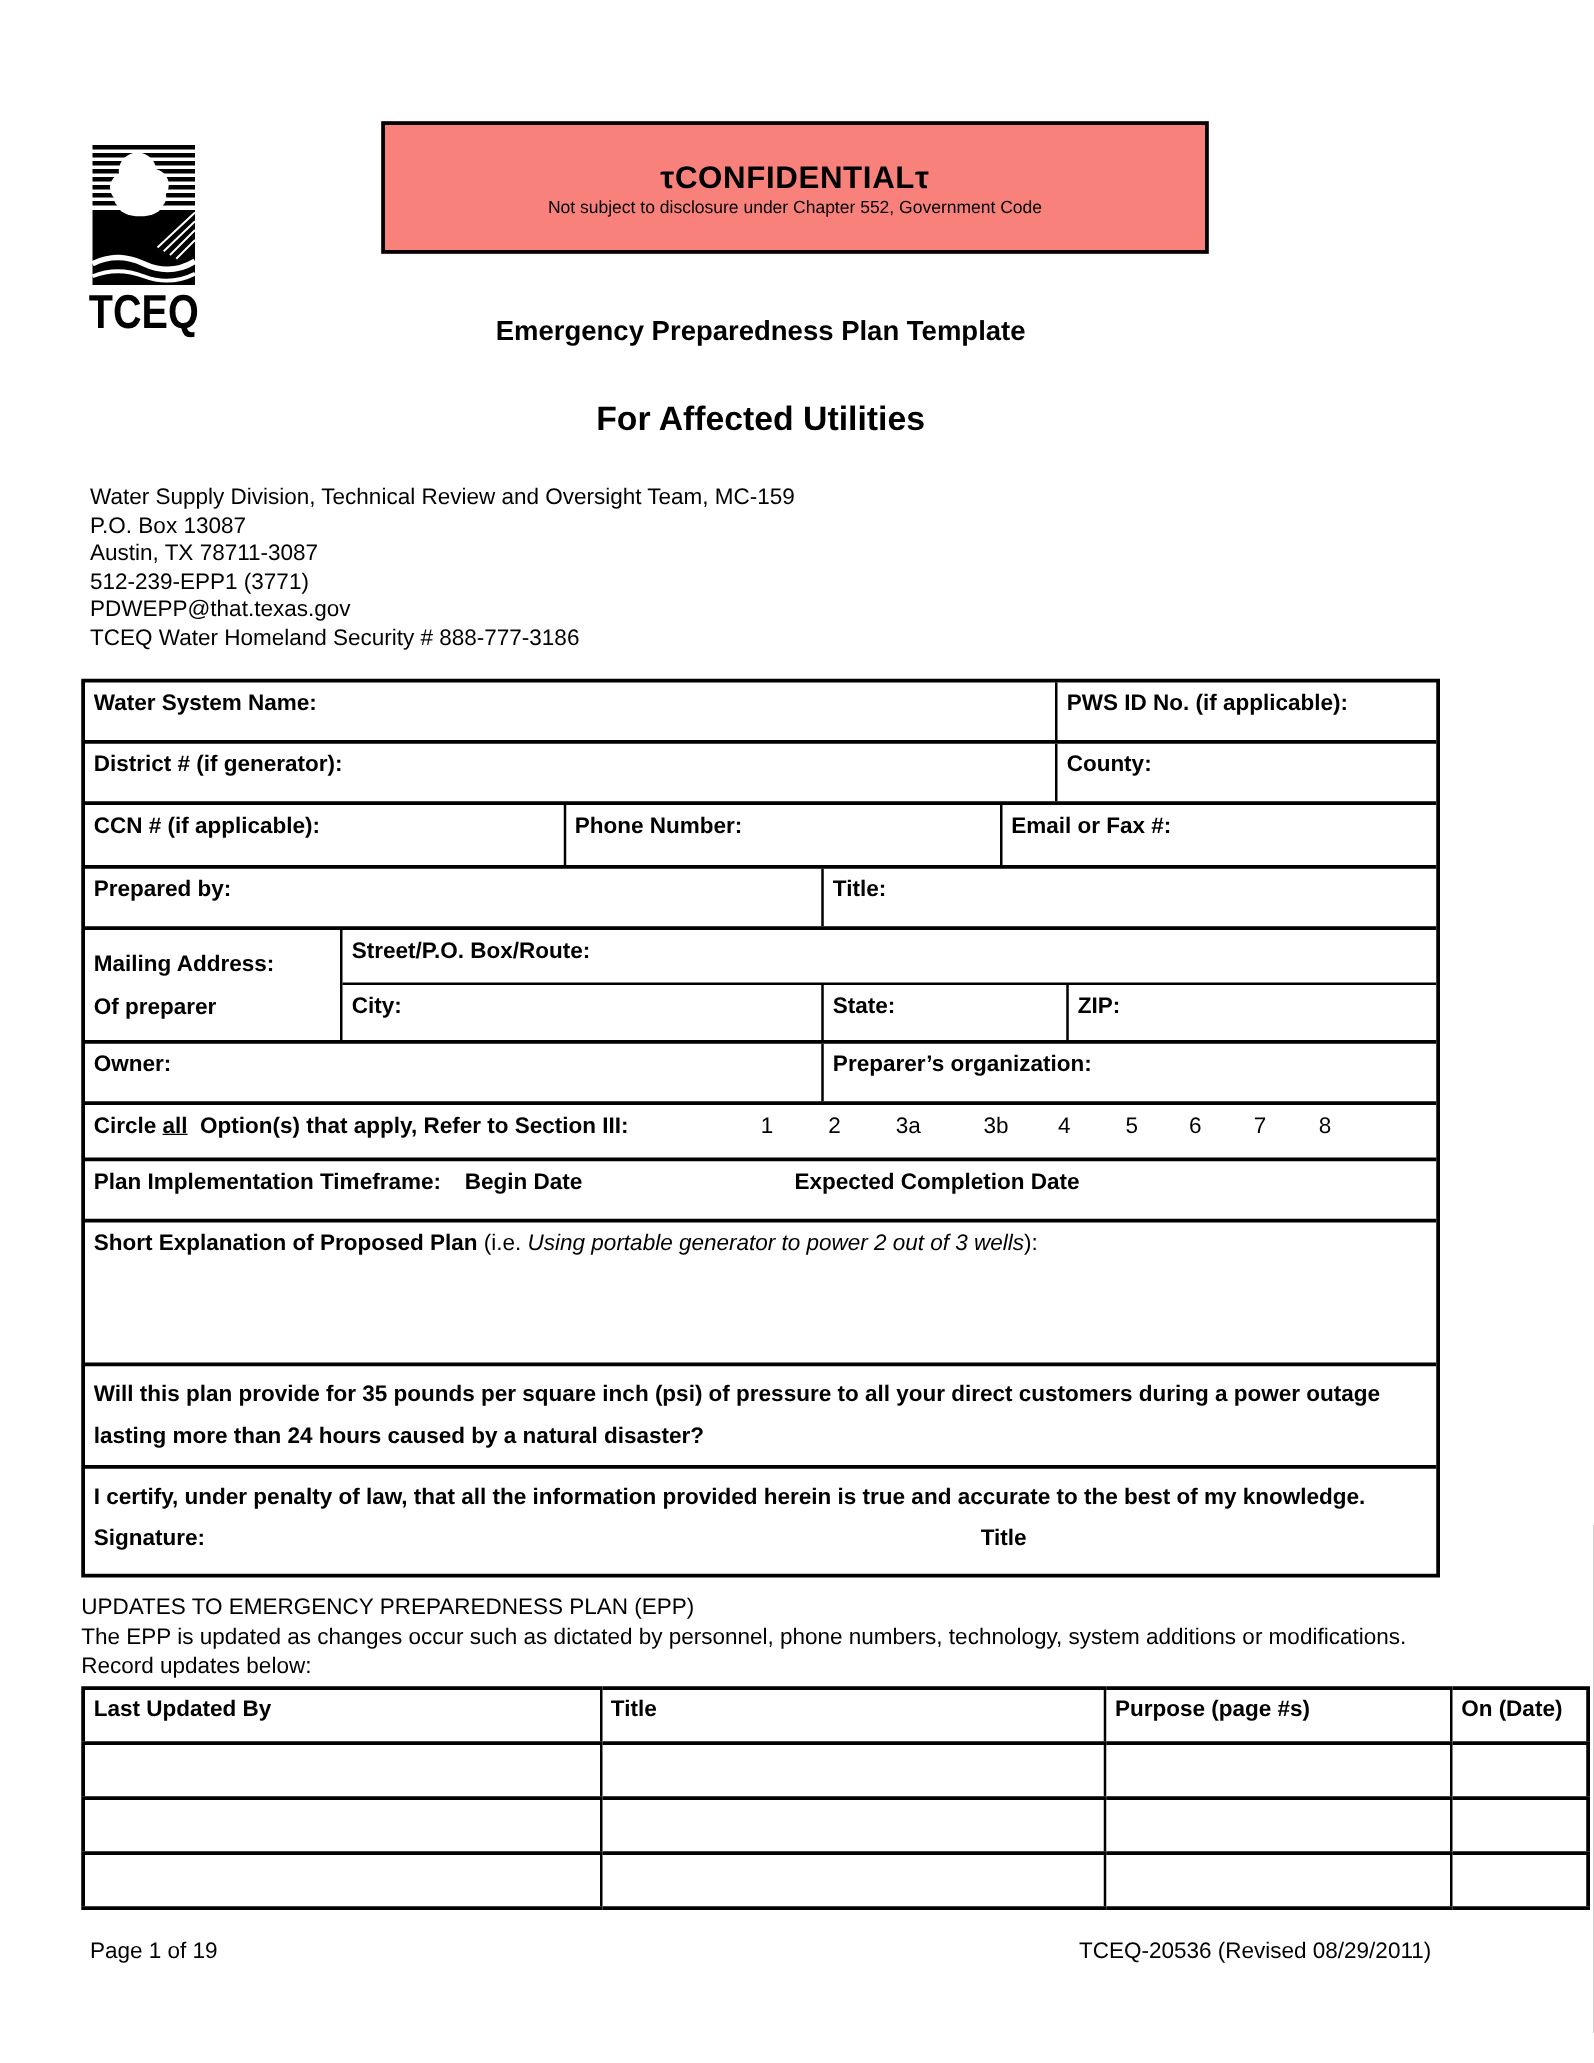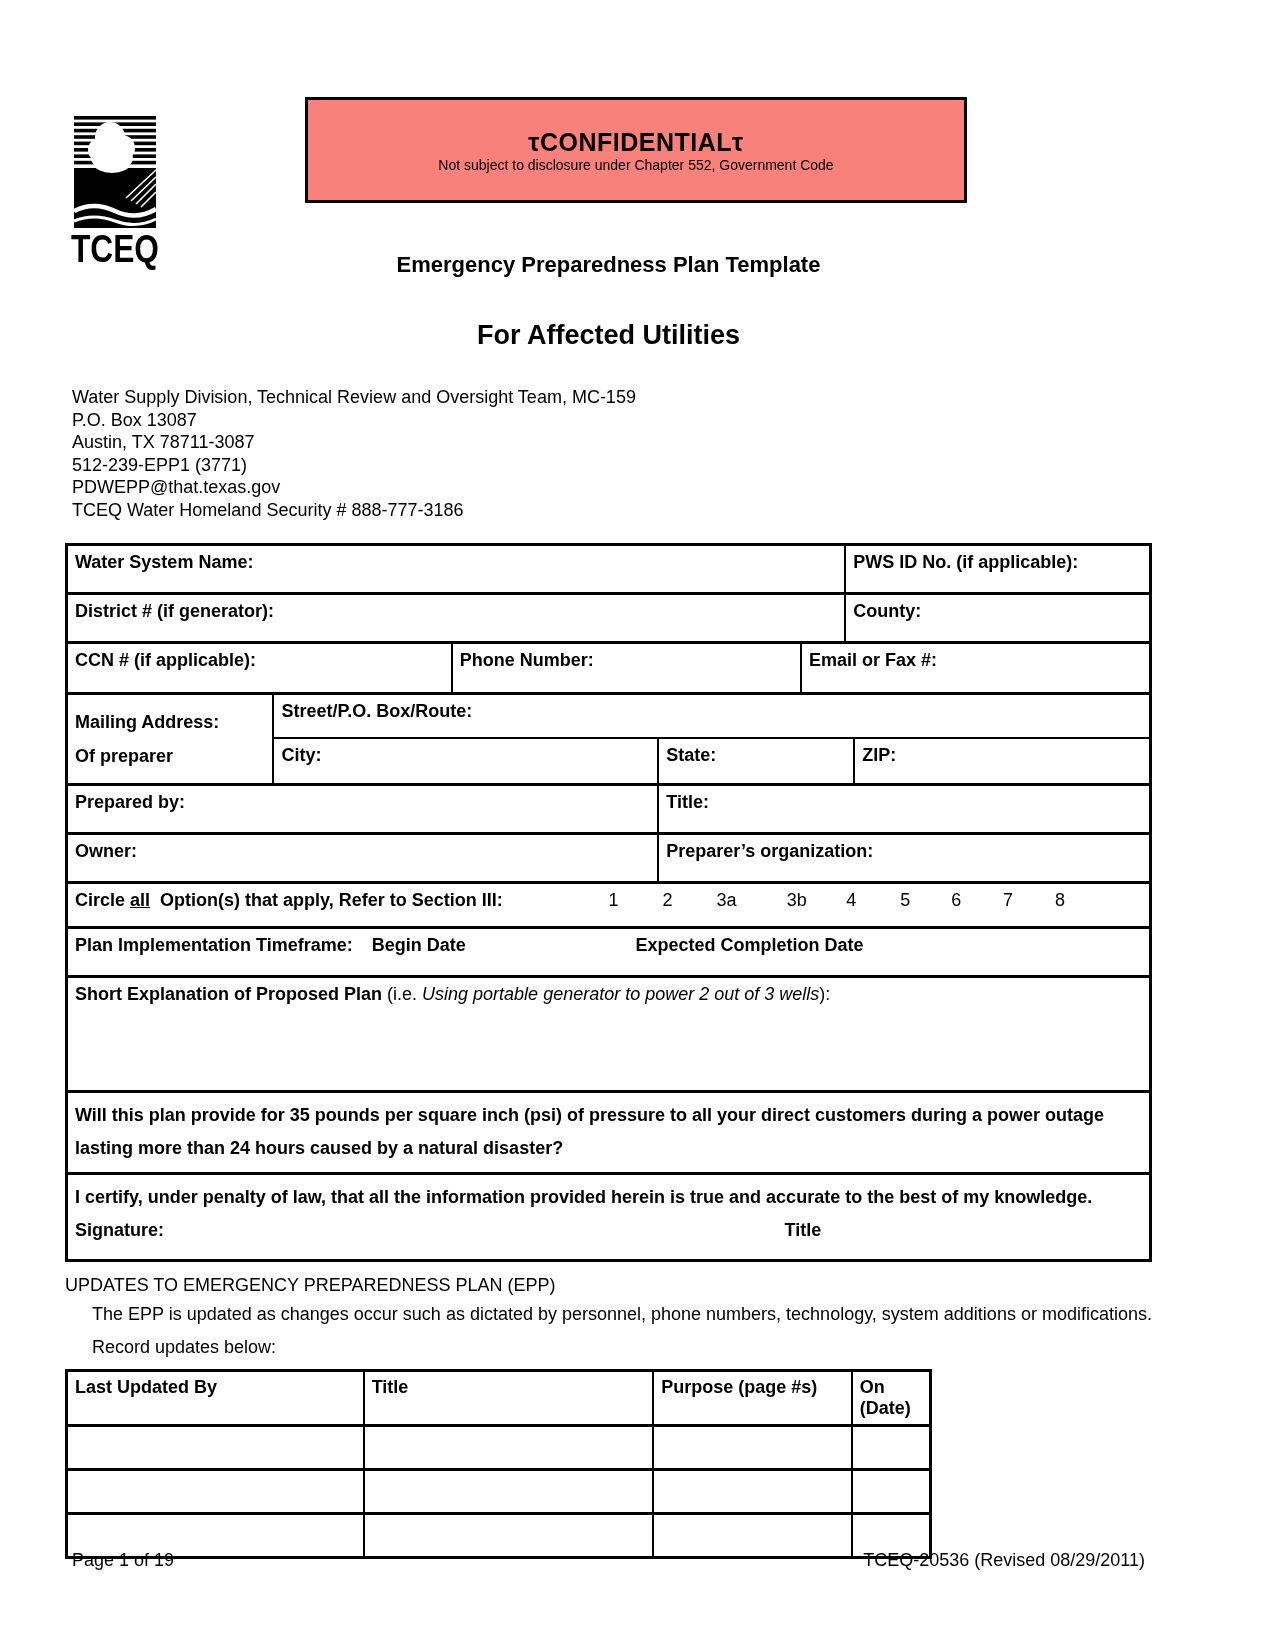--- a/index.html
+++ b/index.html
@@ -49,22 +49,22 @@
   .row-explain{min-height:112px;}
   .norm{font-weight:normal;} .ital{font-weight:normal; font-style:italic;}
   .tall-lines{line-height:1.85;}
   .row-psi{min-height:56px;}
   .row-cert{min-height:84px;}
   .sig-line{position:relative;}
   .sig-title{position:absolute; left:66.5%; top:0;}
   
   .updates { position:absolute; left:65px; top:1275px; width:1087px; }
   .updates-heading { font-weight:normal; }
-  .updates-desc { white-space:pre-wrap; line-height:33px; margin-top:2px;margin-left:27px; }
-  .utable { width:867px; border-collapse:collapse; margin-top:5px; table-layout:fixed; }
+  .updates-desc { white-space:pre-wrap; line-height:23px; margin-top:2px; }
+  .utable { width:1207px; border-collapse:collapse; margin-top:5px; table-layout:fixed; }
   .utable th, .utable td { border:2px solid #000; border-top:3px solid #000; border-bottom:3px solid #000; padding:5px 7px; text-align:left; vertical-align:top; font-size:18px; }
   .utable { border:3px solid #000; }
   .utable th { font-weight:bold; height:44px; }
   .utable td { height:44px; }
   
   .footer { position:absolute; left:65px; top:1550px; width:1087px; display:flex; justify-content:space-between; padding:0 7px 0 7px; }
 </style>
 </head>
 <body>
 
@@ -133,37 +133,37 @@
       <div class="fcell r1b">County:</div>
     </div>
 
     <div class="frow">
       <div class="fcell r3a">CCN # (if applicable):</div>
       <div class="fcell r3b">Phone Number:</div>
       <div class="fcell r3c">Email or Fax #:</div>
     </div>
 
     <div class="frow">
+      <div class="fcell r5a">Prepared by:</div>
+      <div class="fcell r5b">Title:</div>
+    </div>
+
+    <div class="frow">
       <div class="fcell mail-label">
         <div>Mailing Address:</div>
         <div>Of preparer</div>
       </div>
       <div class="mail-right">
         <div class="mail-street" style="font-weight:bold;">Street/P.O. Box/Route:</div>
         <div class="mail-csz">
           <div class="fcell mc1">City:</div>
           <div class="fcell mc2">State:</div>
           <div class="fcell mc3">ZIP:</div>
         </div>
       </div>
-    </div>
-
-    <div class="frow">
-      <div class="fcell r5a">Prepared by:</div>
-      <div class="fcell r5b">Title:</div>
     </div>
 
     <div class="frow">
       <div class="fcell r5a">Owner:</div>
       <div class="fcell r5b">Preparer’s organization:</div>
     </div>
 
     <div class="frow">
       <div class="fcell full row-circle">
         <span>Circle</span>

